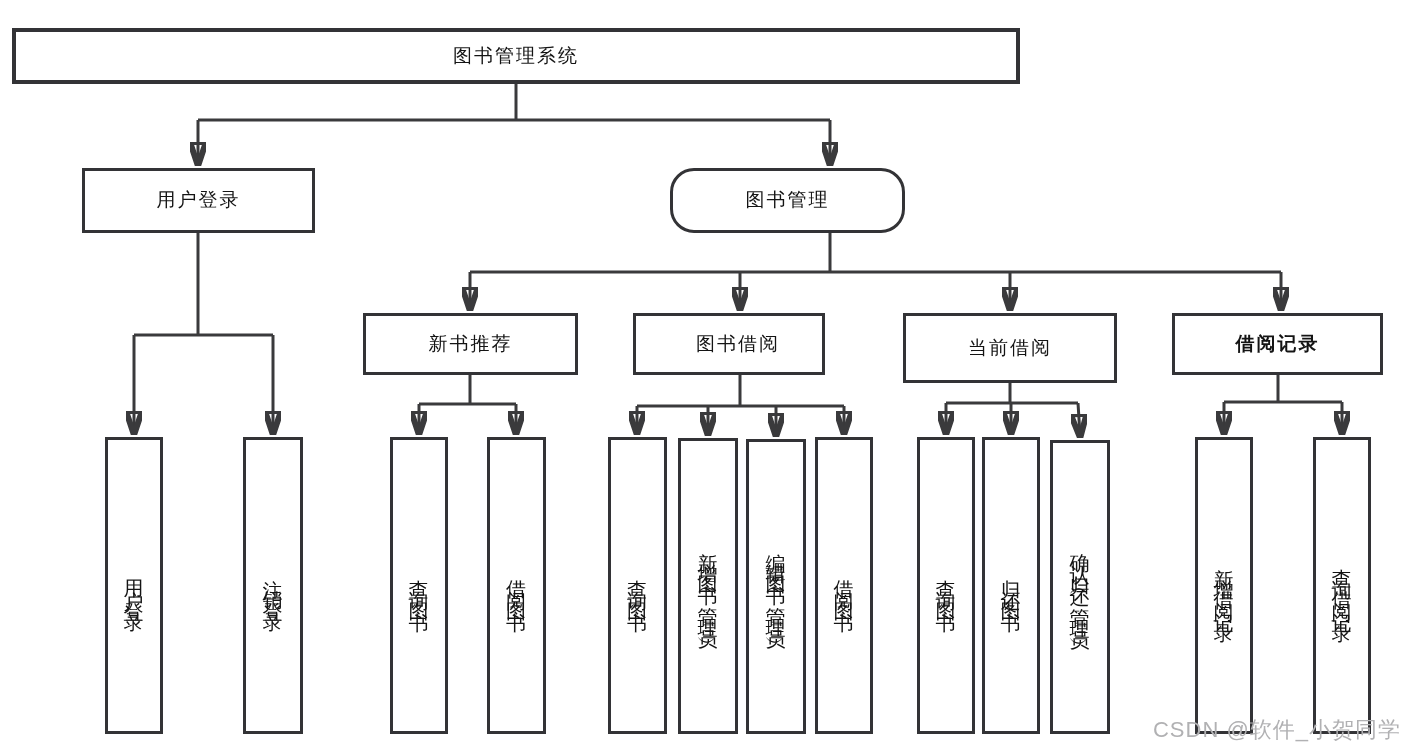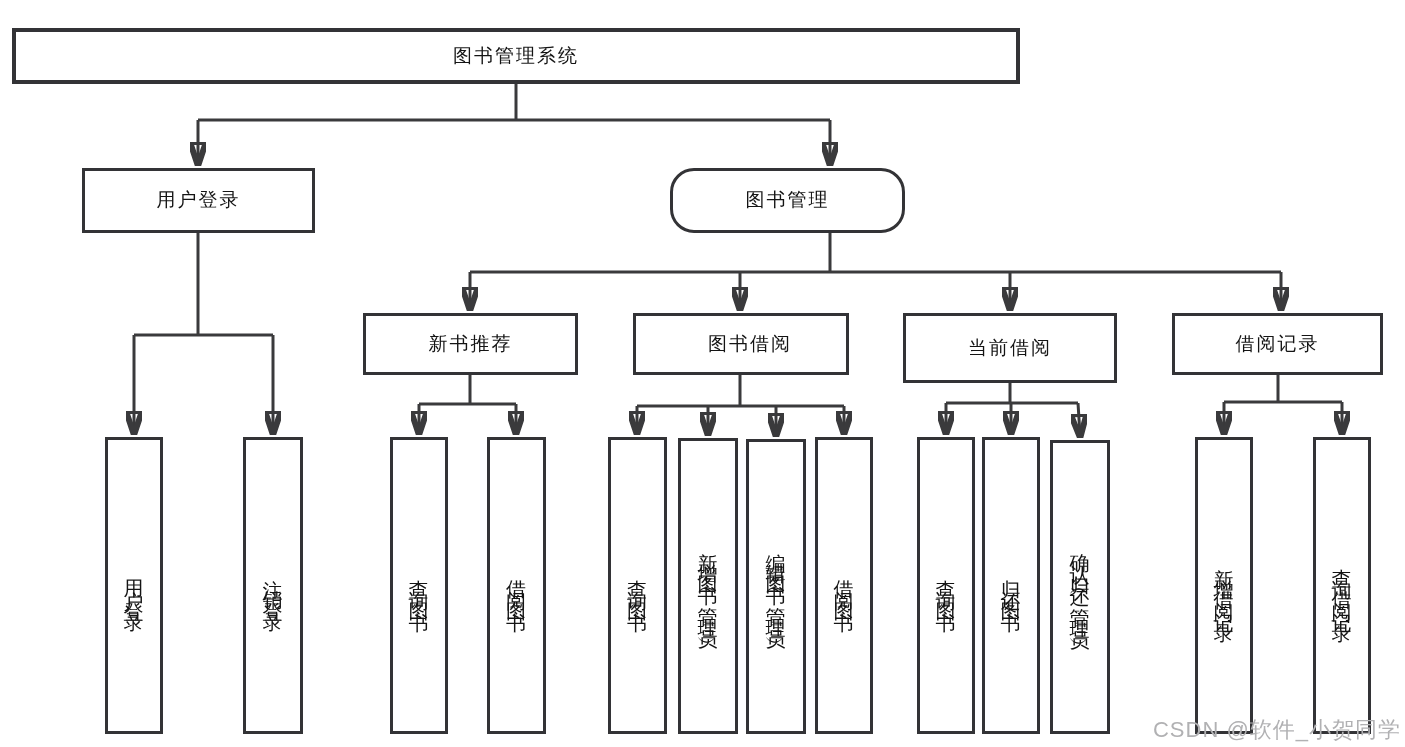--- a/index.html
+++ b/index.html
@@ -91,23 +91,23 @@
       <path class="arrow" d="M1342 402 V432"></path>
     </g>
   </svg>
 
   <div class="node root" style="left:12px;top:28px;width:1008px;height:56px;">图书管理系统</div>
 
   <div class="node" style="left:82px;top:168px;width:233px;height:65px;">用户登录</div>
   <div class="node" style="left:670px;top:168px;width:235px;height:65px;border-radius:24px;">图书管理</div>
 
   <div class="node" style="left:363px;top:313px;width:215px;height:62px;">新书推荐</div>
-  <div class="node" style="left:633px;top:313px;width:216px;height:62px;padding-left:18px;">图书借阅</div>
+  <div class="node" style="left:633px;top:313px;width:192px;height:62px;padding-left:18px;">图书借阅</div>
   <div class="node" style="left:903px;top:313px;width:214px;height:70px;">当前借阅</div>
-  <div class="node" style="left:1172px;top:313px;width:211px;height:62px;">借阅记录</div>
+  <div class="node" style="left:1172px;top:313px;width:211px;height:62px;font-weight:bold;">借阅记录</div>
 
   <div class="node vnode" style="left:105px;top:437px;width:58px;height:297px;">用户登录</div>
   <div class="node vnode" style="left:243px;top:437px;width:60px;height:297px;">注销登录</div>
 
   <div class="node vnode" style="left:390px;top:437px;width:58px;height:297px;">查询图书</div>
   <div class="node vnode" style="left:487px;top:437px;width:59px;height:297px;">借阅图书</div>
 
   <div class="node vnode" style="left:608px;top:437px;width:59px;height:297px;">查询图书</div>
   <div class="node vnode" style="left:678px;top:438px;width:60px;height:296px;">新增图书（管理员）</div>
   <div class="node vnode" style="left:746px;top:439px;width:60px;height:295px;">编辑图书（管理员）</div>

